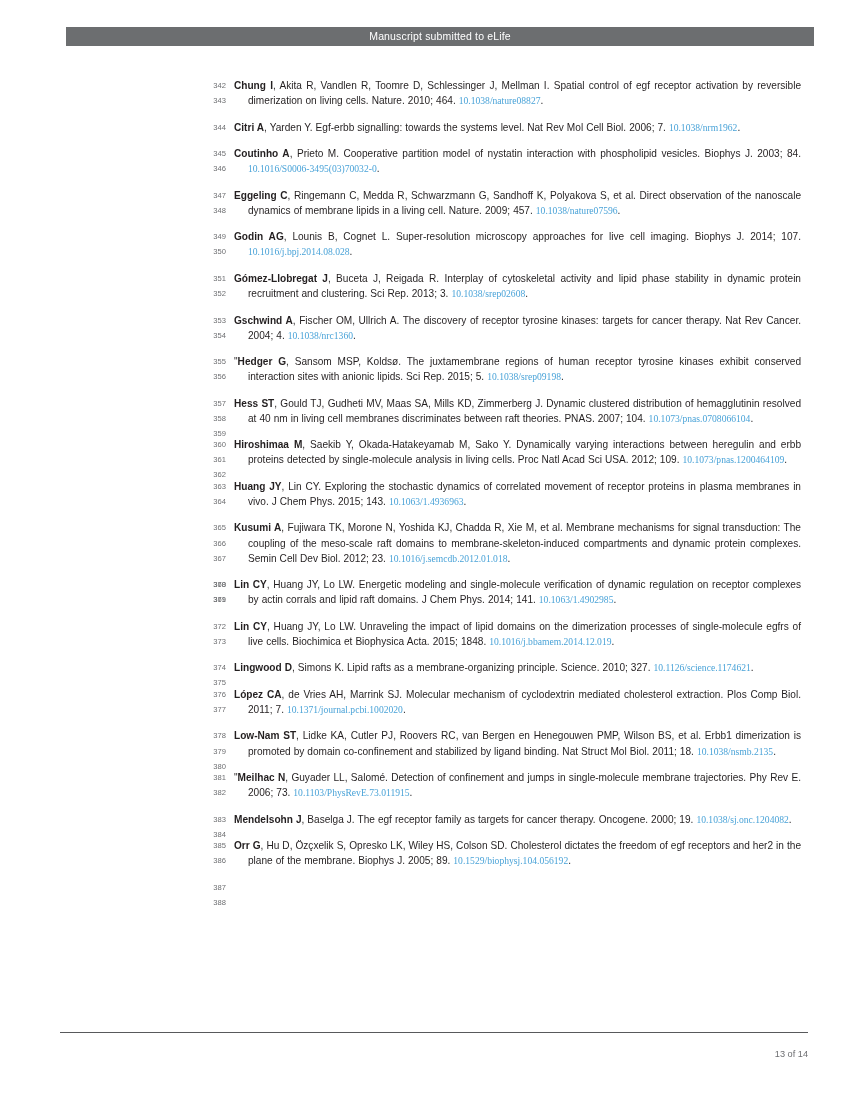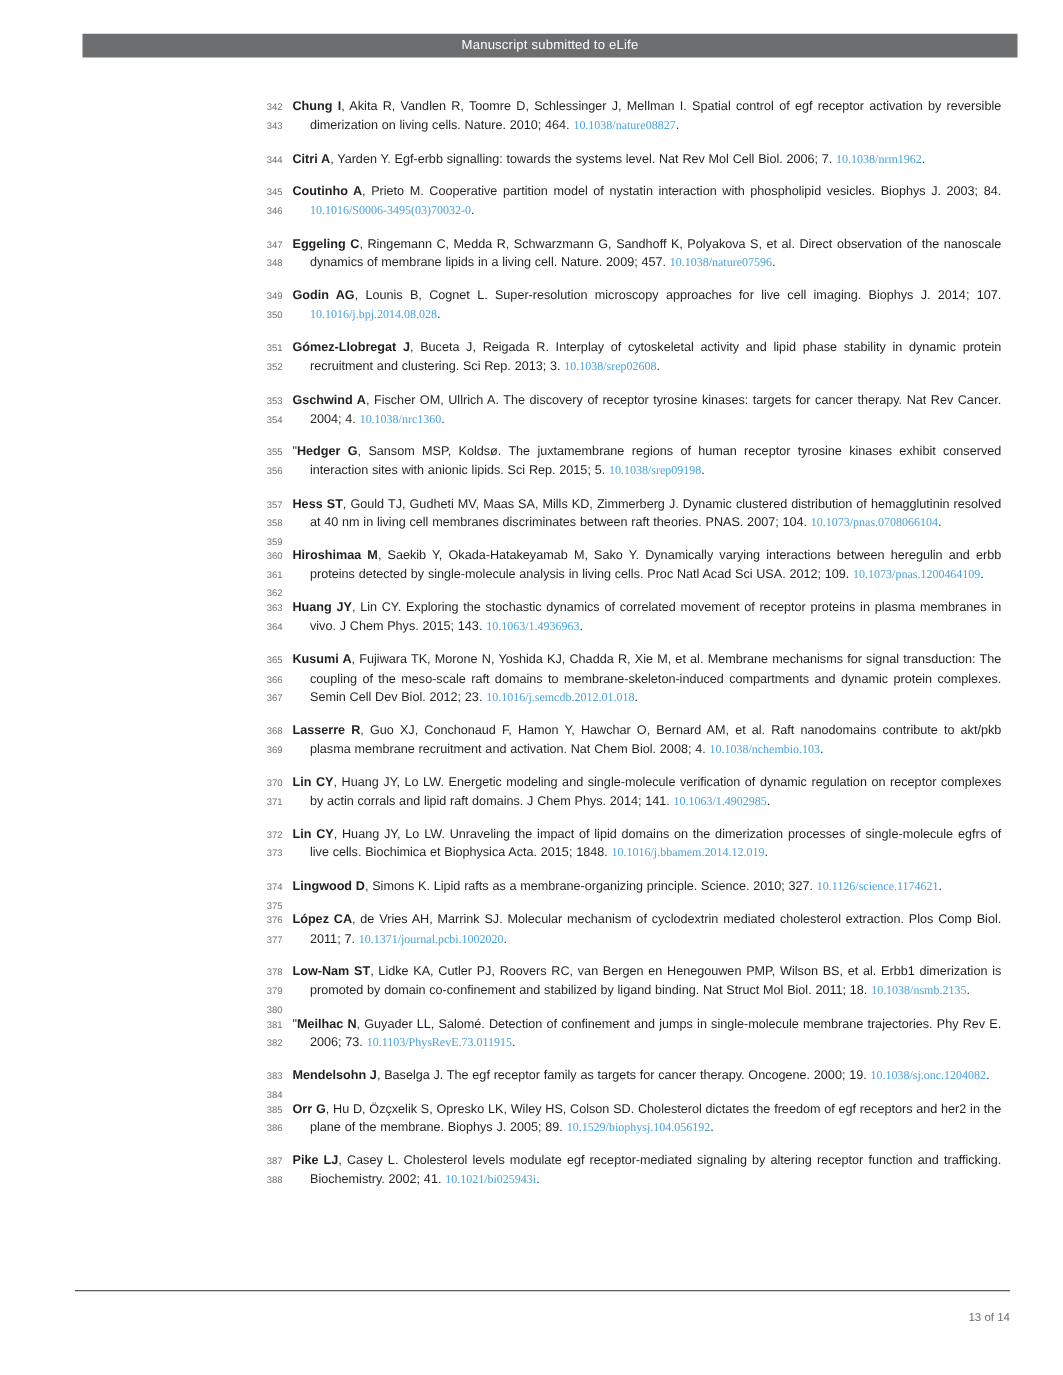--- a/index.html
+++ b/index.html
@@ -196,21 +196,20 @@
         <span class="linenum">366</span>
         <span class="linenum">367</span>
       </div>
       <div class="ref-text"><span class="au">Kusumi A</span><span>, Fujiwara TK, Morone N, Yoshida KJ, Chadda R, Xie M, et al. Membrane mechanisms for signal transduction: The coupling of the meso-scale raft domains to membrane-skeleton-induced compartments and dynamic protein complexes. Semin Cell Dev Biol. 2012; 23. </span><a class="doi">10.1016/j.semcdb.2012.01.018</a><span>.</span></div>
     </div>
     <div class="ref-entry">
       <div class="linenums">
         <span class="linenum">368</span>
         <span class="linenum">369</span>
       </div>
-      <div class="ref-text"><span class="au">Lasserre R</span><span>, Guo XJ, Conchonaud F, Hamon Y, Hawchar O, Bernard AM, et al. Raft nanodomains contribute to akt/pkb plasma membrane recruitment and activation. Nat Chem Biol. 2008; 4. </span><a class="doi">10.1038/nchembio.103</a><span>.</span></div>
     </div>
     <div class="ref-entry">
       <div class="linenums">
         <span class="linenum">370</span>
         <span class="linenum">371</span>
       </div>
       <div class="ref-text"><span class="au">Lin CY</span><span>, Huang JY, Lo LW. Energetic modeling and single-molecule verification of dynamic regulation on receptor complexes by actin corrals and lipid raft domains. J Chem Phys. 2014; 141. </span><a class="doi">10.1063/1.4902985</a><span>.</span></div>
     </div>
     <div class="ref-entry">
       <div class="linenums">
@@ -260,20 +259,19 @@
         <span class="linenum">385</span>
         <span class="linenum">386</span>
       </div>
       <div class="ref-text"><span class="au">Orr G</span><span>, Hu D, Özçxelik S, Opresko LK, Wiley HS, Colson SD. Cholesterol dictates the freedom of egf receptors and her2 in the plane of the membrane. Biophys J. 2005; 89. </span><a class="doi">10.1529/biophysj.104.056192</a><span>.</span></div>
     </div>
     <div class="ref-entry">
       <div class="linenums">
         <span class="linenum">387</span>
         <span class="linenum">388</span>
       </div>
-      <div class="ref-text"><span class="au">Pike LJ</span><span>, Casey L. Cholesterol levels modulate egf receptor-mediated signaling by altering receptor function and trafficking. Biochemistry. 2002; 41. </span><a class="doi">10.1021/bi025943i</a><span>.</span></div>
     </div>
   </div>
 
 <div class="page-footer">
   <div class="footer-rule"></div>
   <div class="footer-pageno">13 of 14</div>
 </div>
 
 </body></html>

